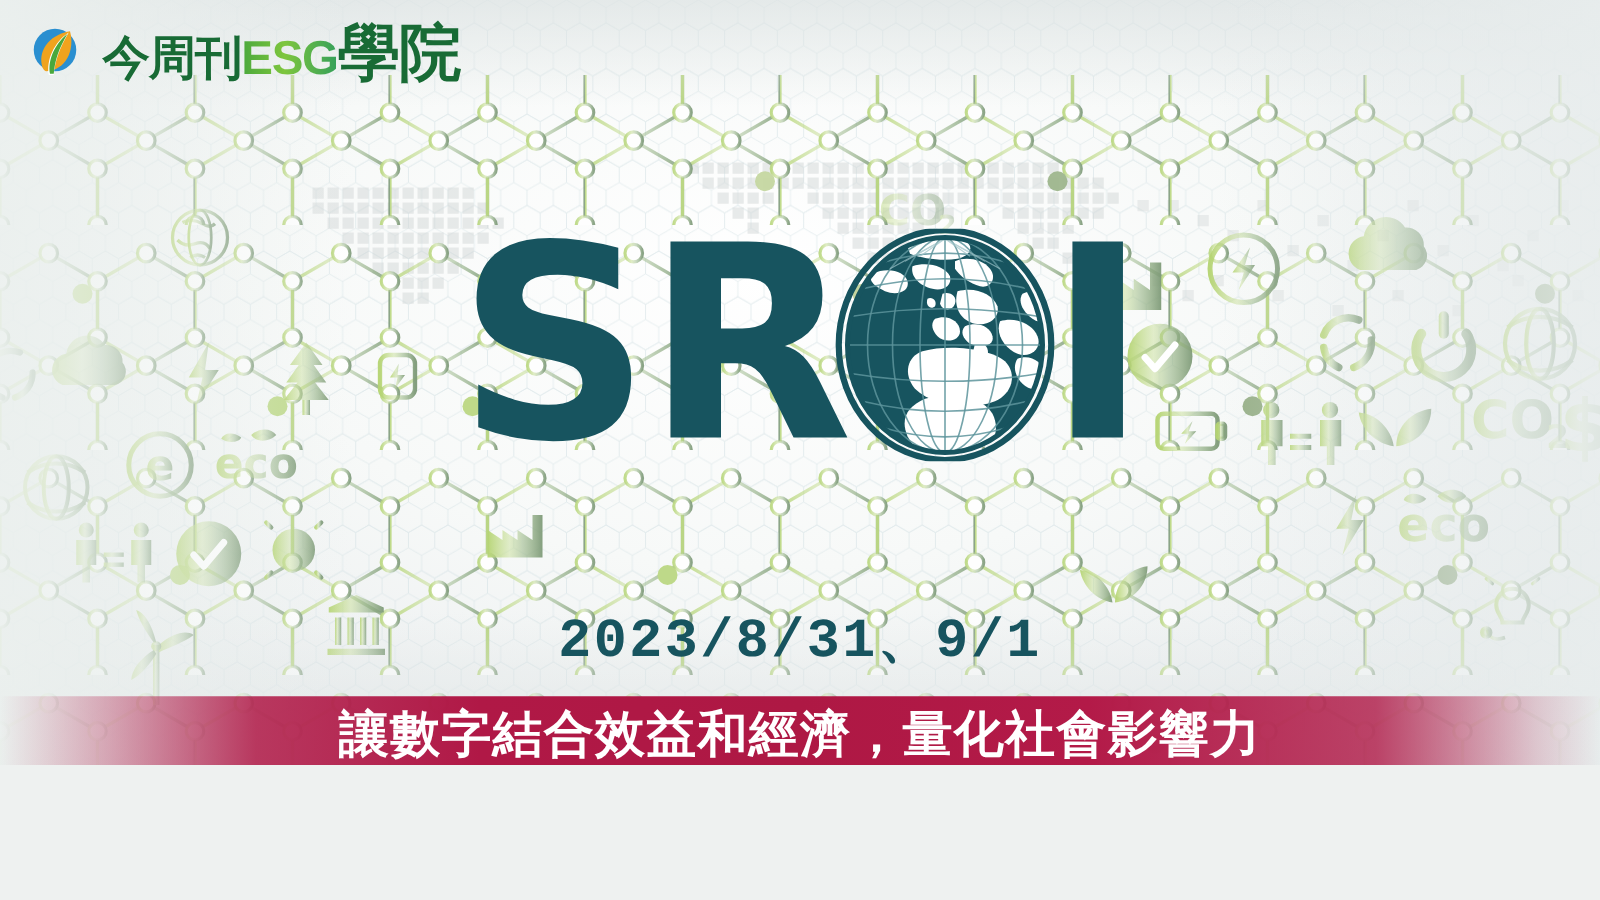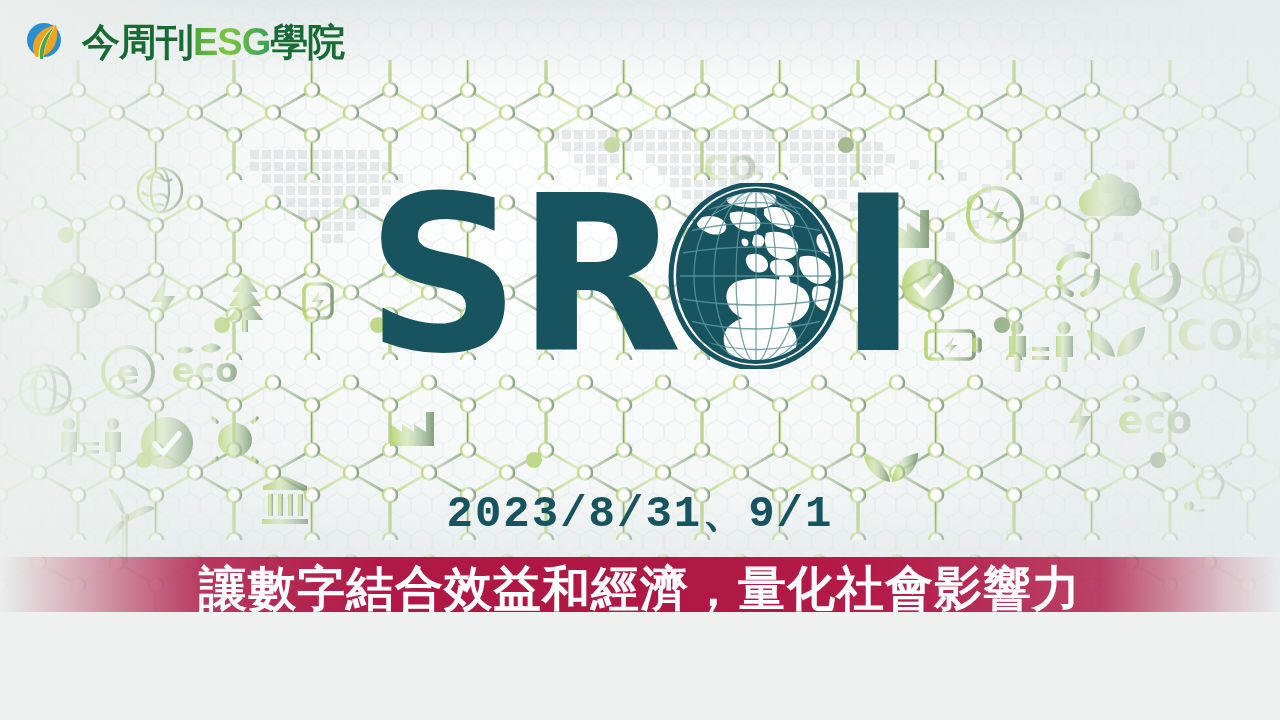--- a/index.html
+++ b/index.html
@@ -41,21 +41,21 @@
     letter-spacing:-1px;
   }
   .logo-esg{
     font-size:38px;font-weight:bold;
     font-family:"Liberation Sans",sans-serif;
     background:linear-gradient(90deg,#4aa83c 0%,#7ec63e 45%,#35a05a 100%);
     -webkit-background-clip:text;background-clip:text;color:transparent;
     letter-spacing:-1px;padding:0 0;
   }
   .logo-cn2{
-    font-size:38px;font-weight:bold;color:#186b35;
+    font-size:50px;font-weight:bold;color:#186b35;
     font-family:"DejaVu Sans","Liberation Sans",sans-serif;
     letter-spacing:-1px;
   }
 
   
   .hero{position:absolute;left:0;right:0;top:0;bottom:0;}
 
   .sroi{
     position:absolute;left:0;right:0;top:176px;height:200px;
     display:flex;align-items:center;justify-content:center;gap:0px;
@@ -107,21 +107,21 @@
       #ae1844 50%,
       #b31a48 68%,
       rgba(176,24,70,.80) 86%,
       rgba(176,24,70,.18) 96%,
       rgba(176,24,70,0) 100%);
     display:flex;align-items:center;justify-content:center;
   }
   .banner-text{
     font-family:"DejaVu Sans","Liberation Sans",sans-serif;
     font-weight:bold;
-    font-size:48px;
+    font-size:40px;
     line-height:44px;
     color:#ffffff;
     letter-spacing:1px;
     white-space:nowrap;
   }
 </style>
 </head>
 <body>
 
 <div class="stage">

